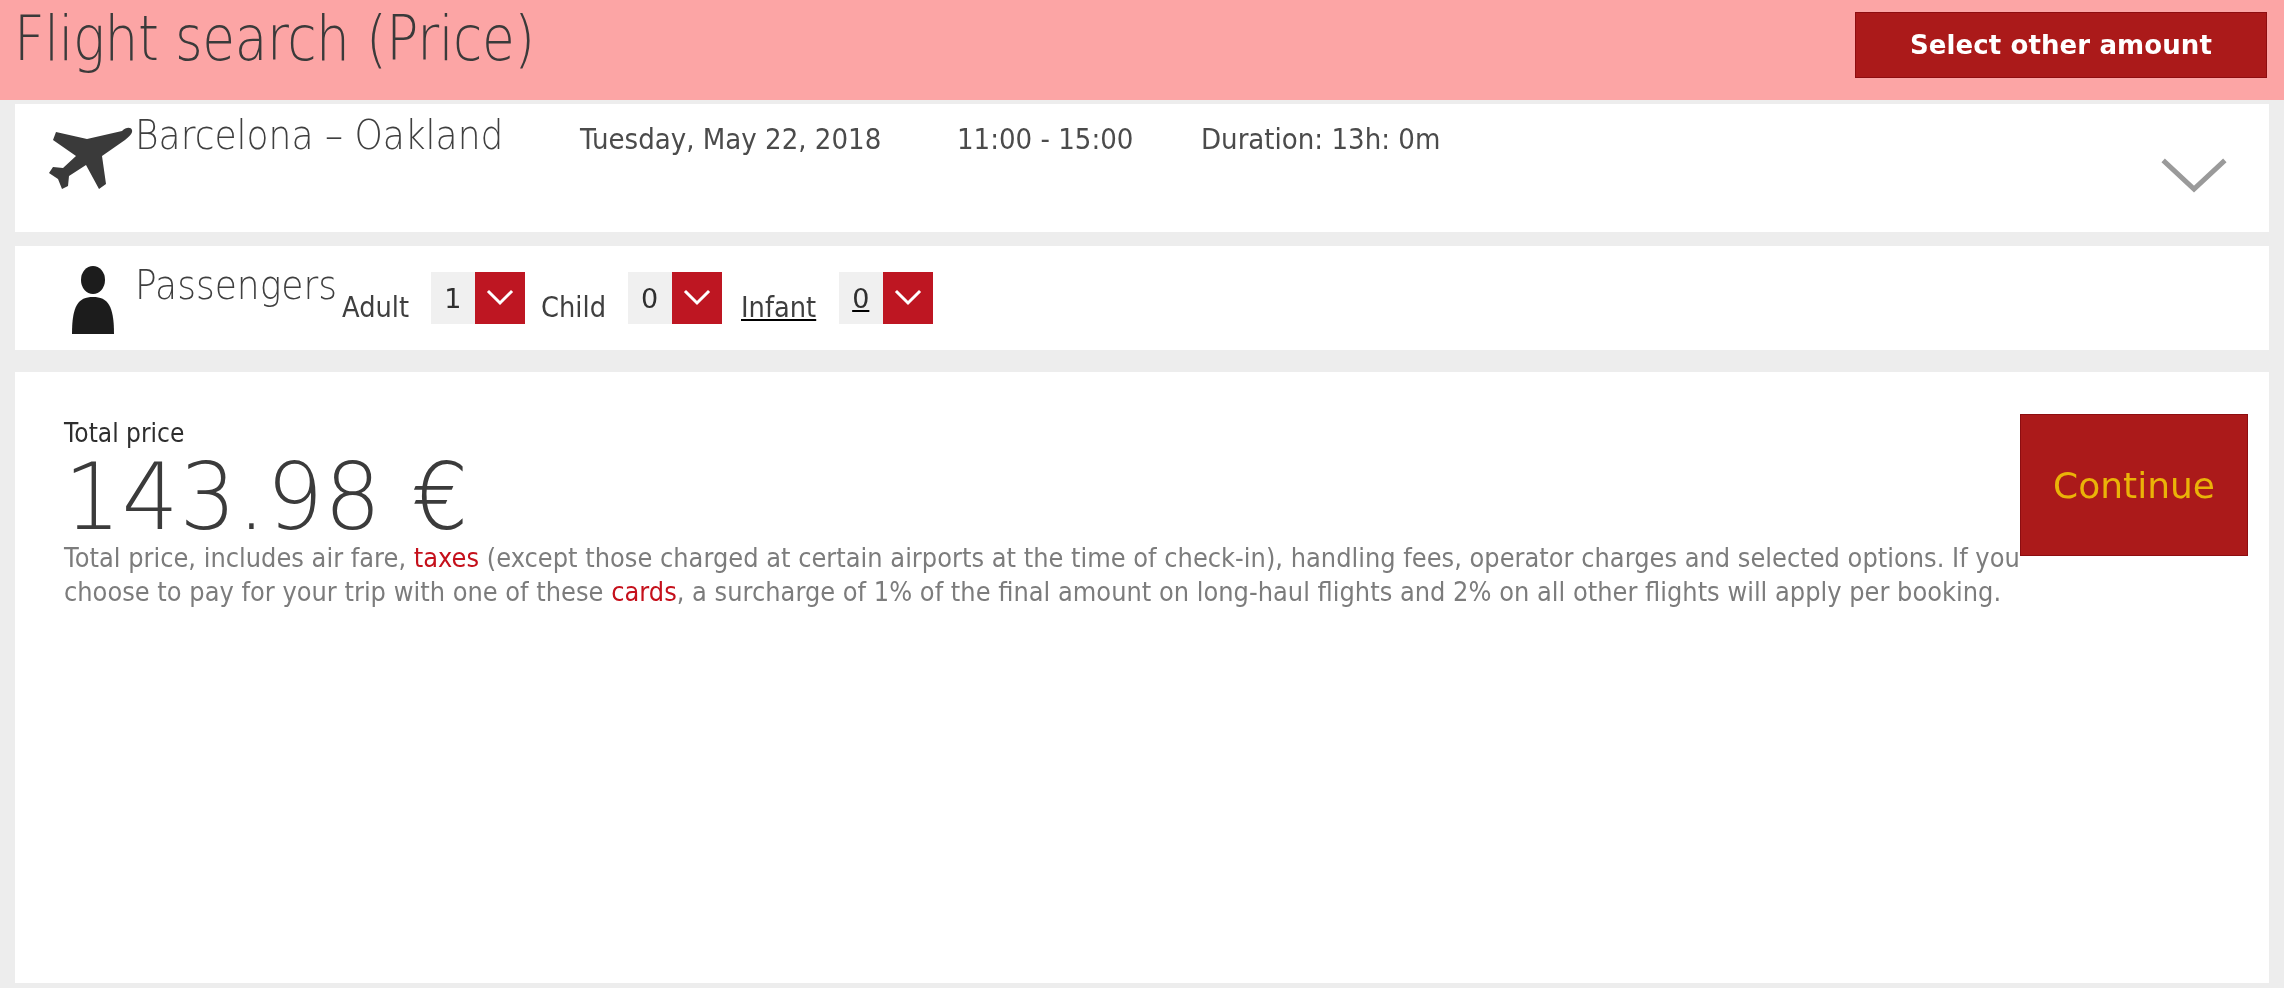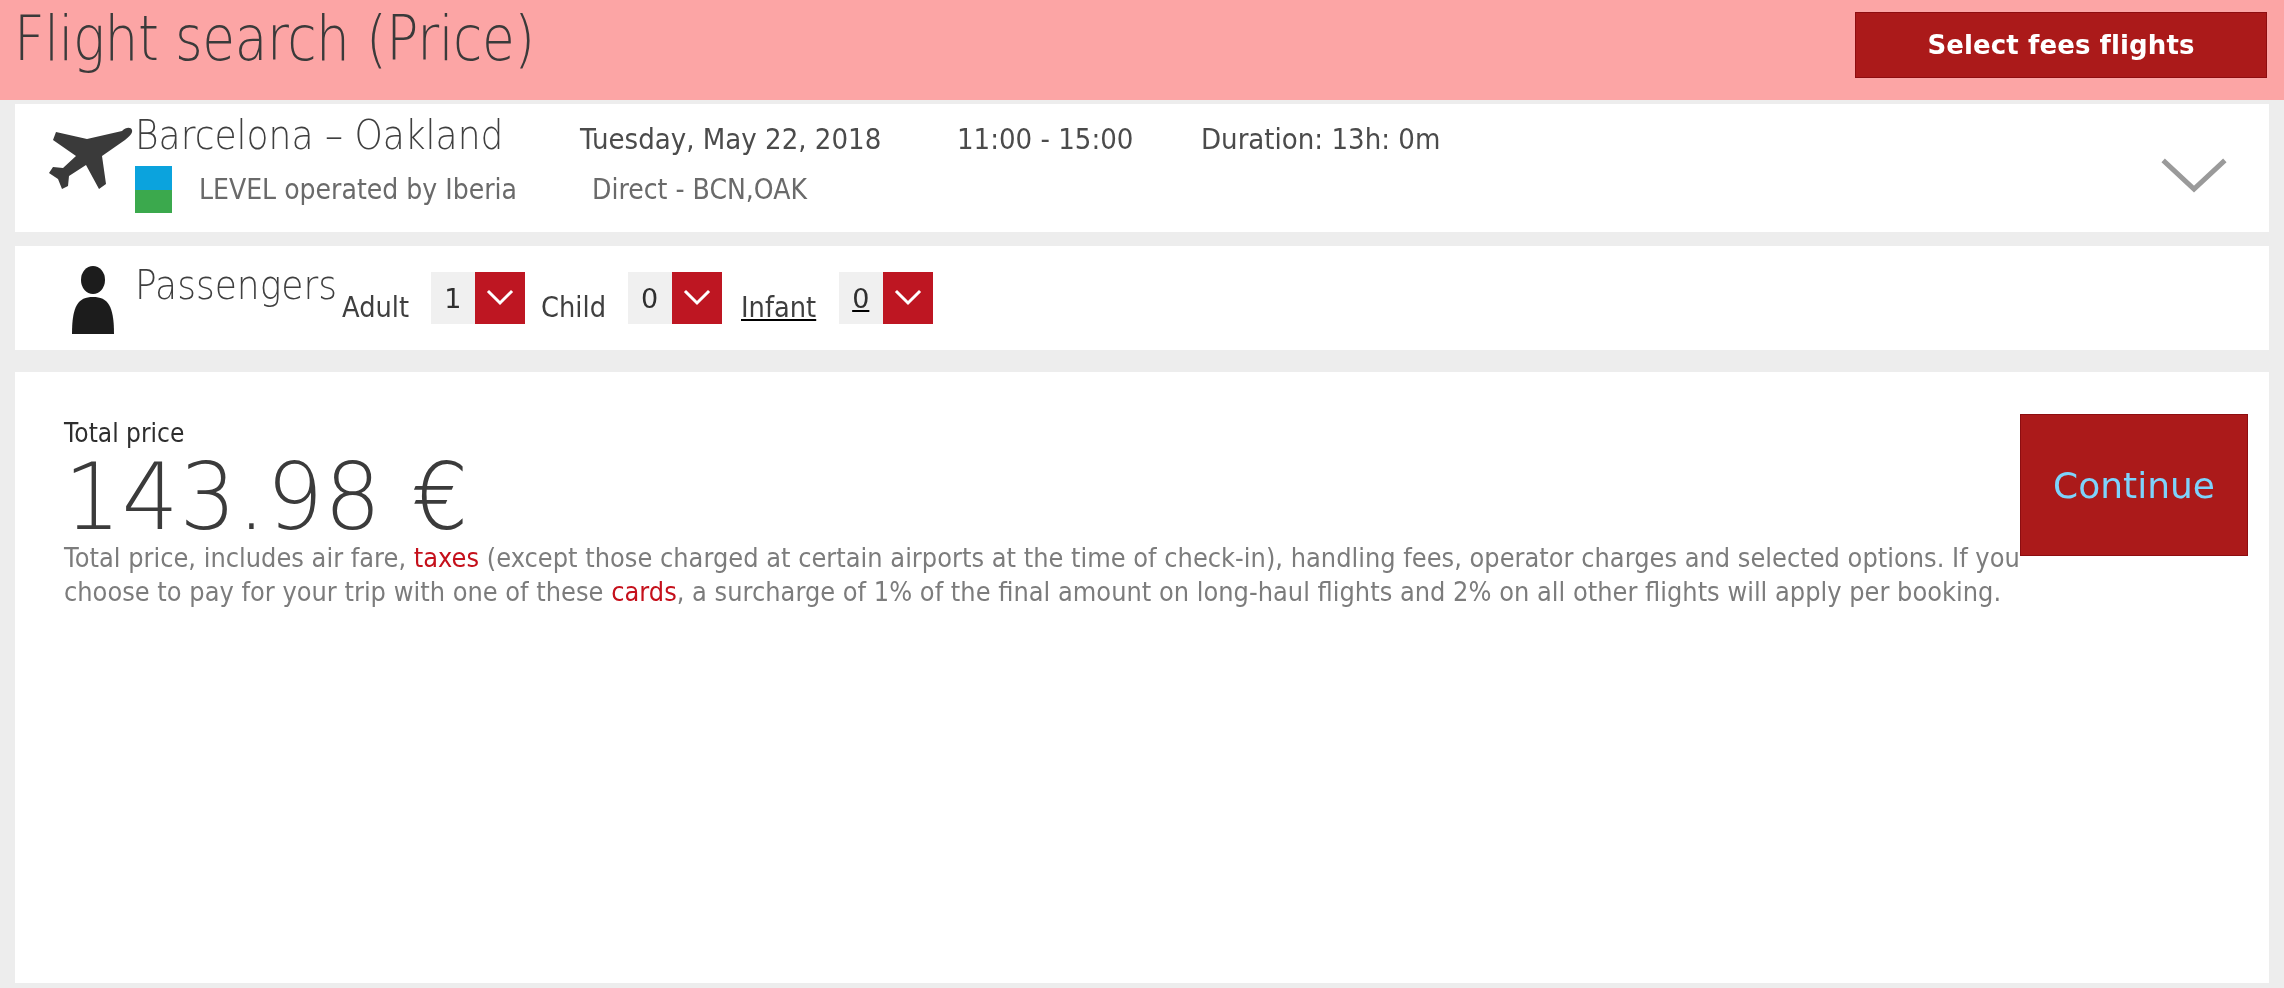--- a/index.html
+++ b/index.html
@@ -258,21 +258,21 @@
     transform-origin: left top;
   }
   .continue-btn {
     position: absolute;
     right: 21px;
     top: 42px;
     width: 228px;
     height: 142px;
     background: #ab1a1a;
     border: 1px solid #8d0d10;
-    color: #7dd3fc;
+    color: #eab308;
     font-size: 36px;
     font-weight: 400;
     display: flex;
     align-items: center;
     justify-content: center;
     cursor: pointer;
     box-sizing: border-box;
   }
   .disclaimer {
     position: absolute;
@@ -291,45 +291,37 @@
     cursor: pointer;
   }
 </style>
 </head>
 <body>
 
 <div class="page">
 
   <div class="header">
     <div class="page-title">Flight search (Price)</div>
-    <div class="select-other-btn">Select fees flights</div>
+    <div class="select-other-btn">Select other amount</div>
   </div>
 
   <div class="card card-flight">
 
     <svg class="plane-icon" viewBox="0 0 92 80">
       <path d="M78,13 C82,9 87,9 88,12 C89,15 85,19 81,22 L58,38 L62,66 L55,71 L42,47 L25,58
                L24,68 L18,71 L14,61 L5,55 L9,49 L19,50 L32,38 L9,22 L12,14 L43,21 Z" fill="#3a3a3a"></path>
     </svg>
 
     <div class="flight-line1">
       <span class="route">Barcelona – Oakland</span>
       <span class="flight-date">Tuesday, May 22, 2018</span>
       <span class="flight-time">11:00 - 15:00</span>
       <span class="flight-duration">Duration: 13h: 0m</span>
     </div>
 
-    <div class="flight-line2">
-      <span class="airline-logo">
-        <span class="top"></span>
-          <span class="bot"></span>
-      </span>
-      <span class="airline-name">LEVEL operated by Iberia</span>
-      <span class="flight-direct">Direct - BCN,OAK</span>
-    </div>
 
     <svg class="expand-chevron" viewBox="0 0 66 40">
       <path d="M4,6 L33,33 L62,6" fill="none" stroke="#9a9a9a" stroke-width="5" stroke-linecap="square"></path>
     </svg>
   </div>
 
   <div class="card card-pax">
 
     <svg class="pax-icon" viewBox="0 0 58 68">
       <ellipse cx="32" cy="14" rx="12" ry="14" fill="#1c1c1c"></ellipse>

